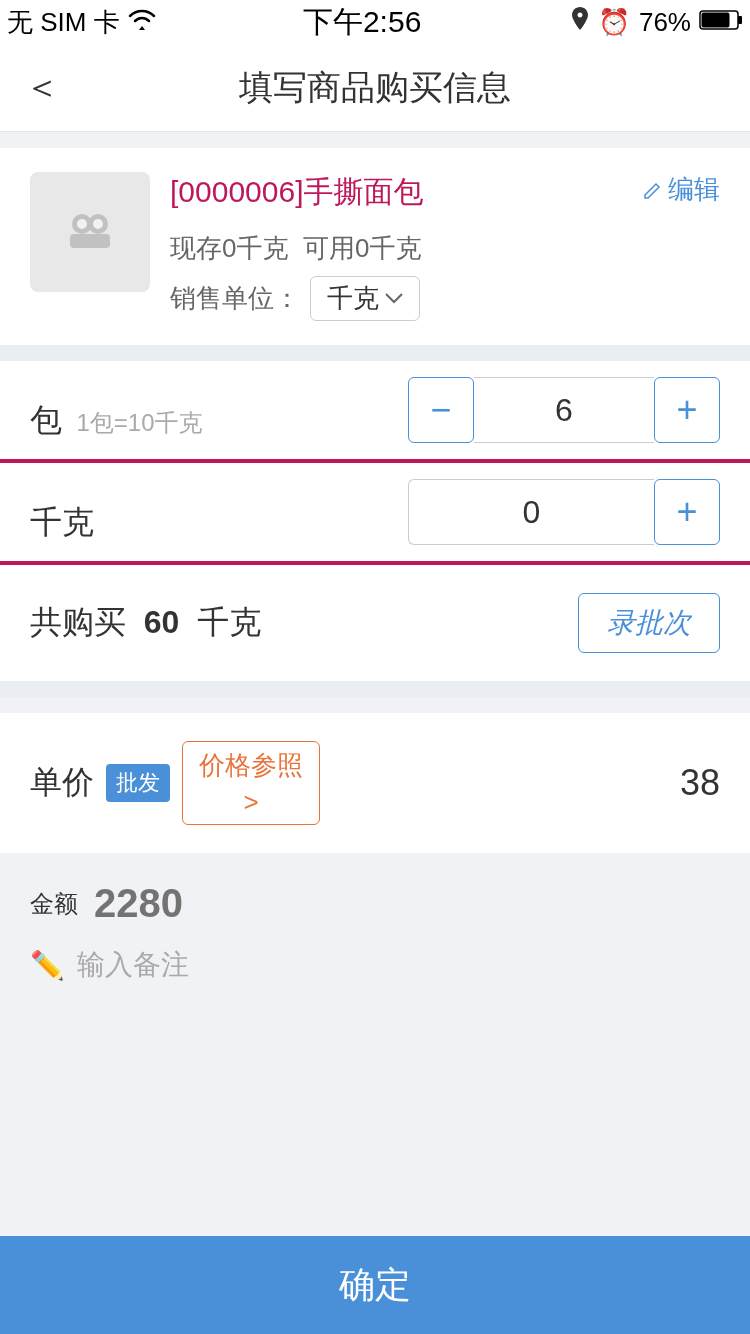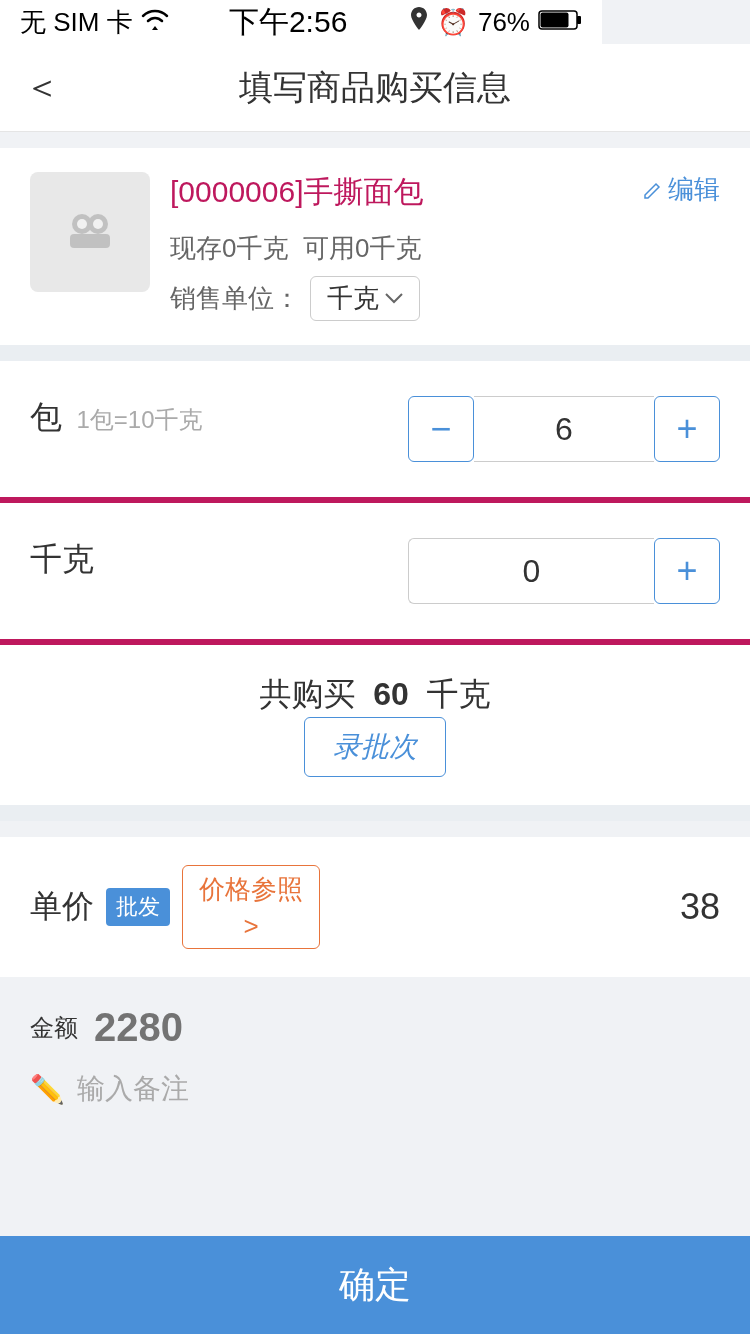--- a/index.html
+++ b/index.html
@@ -7,27 +7,27 @@
     body {
       width: 750px;
       min-height: 1334px;
       font-family: -apple-system, "PingFang SC", "Helvetica Neue", sans-serif;
       background: #f0f2f5;
       overflow-x: hidden;
     }
 
     
     .status-bar {
-      width: 602px;
+      width: 750px;
       height: 44px;
       background: #fff;
       display: flex;
       align-items: center;
       justify-content: space-between;
-      padding: 0 20px;
+      padding: 0 7px;
       font-size: 26px;
     }
     .status-left {
       display: flex;
       align-items: center;
       gap: 8px;
       font-size: 26px;
       color: #000;
     }
     .status-center {
@@ -138,25 +138,25 @@
     }
 
     
     .section-divider {
       height: 16px;
       background: #eaeef2;
     }
 
     .input-row {
       background: #fff;
-      padding: 35px 30px;
-      display: flex;
-      align-items: flex-start;
+      padding: 16px 30px;
+      display: flex;
+      align-items: flex-end;
       justify-content: space-between;
-      border-bottom: 6px solid #be185d;
+      border-bottom: 4px solid #be185d;
     }
     .input-label {
       font-size: 32px;
       color: #333;
     }
     .input-hint {
       font-size: 24px;
       color: #aaa;
       margin-left: 10px;
     }
@@ -201,21 +201,20 @@
       border-radius: 6px 0 0 6px;
     }
 
     
     .total-row {
       background: #fff;
       padding: 28px 30px;
       display: flex;
       align-items: center;
       justify-content: space-between;
-      flex-direction: column;
     }
     .total-label {
       font-size: 32px;
       color: #333;
     }
     .batch-btn {
       border: 1px solid #4a90d9;
       border-radius: 6px;
       padding: 10px 28px;
       font-size: 28px;

